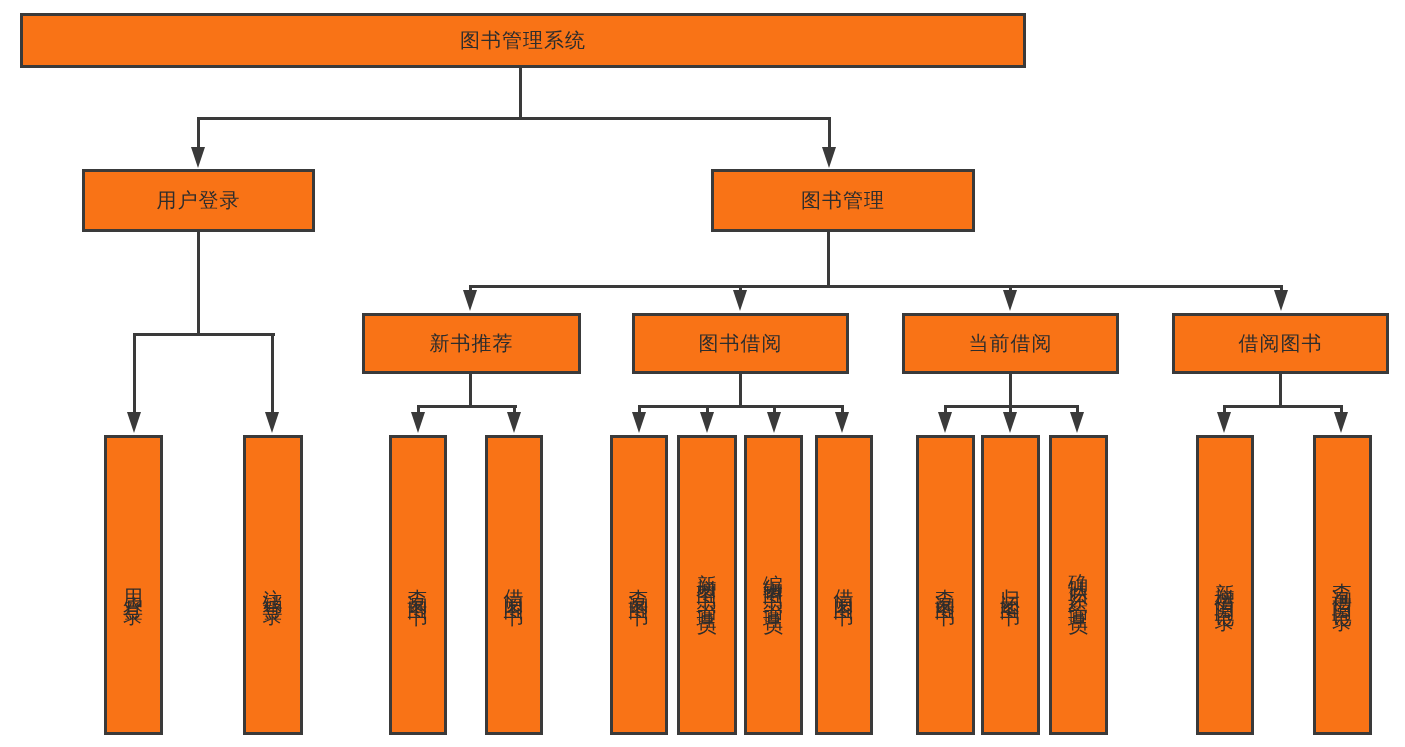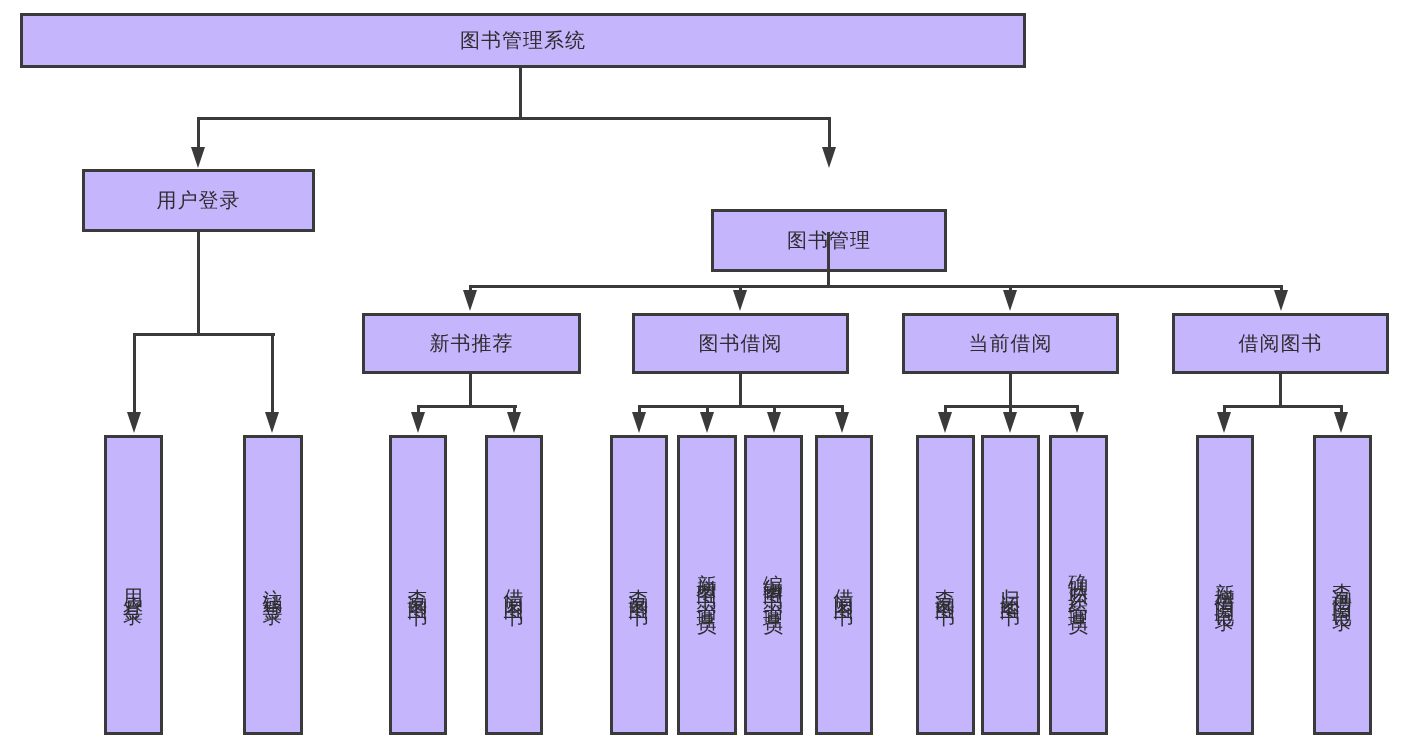--- a/index.html
+++ b/index.html
@@ -8,21 +8,21 @@
     --wm:#c3c7cd;
     --bg:#ffffff;
   }
   html,body{margin:0;padding:0;background:var(--bg);}
   body{font-family:"Liberation Sans","DejaVu Sans",sans-serif;}
   #canvas{
     position:relative;width:1405px;height:747px;background:var(--bg);
     overflow:hidden;
   }
   .box{
-    position:absolute;background:#c4b5fd;border:3px solid var(--line);
+    position:absolute;background:#f97316;border:3px solid var(--line);
     box-sizing:border-box;display:flex;align-items:center;justify-content:center;
     color:var(--text);
   }
   .hlabel{font-size:20px;letter-spacing:1px;white-space:nowrap;}
   .vlabel{
     writing-mode:vertical-rl;text-orientation:mixed;
     font-size:20px;letter-spacing:6px;line-height:1;white-space:nowrap;
   }
   .seg{position:absolute;background:var(--line);}
   .head{
@@ -48,21 +48,21 @@
   <div class="seg" style="left:519px;top:68px;width:3px;height:50px;"></div>
   <div class="seg" style="left:197px;top:117px;width:634px;height:3px;"></div>
   <div class="seg" style="left:197px;top:117px;width:3px;height:32px;"></div>
   <div class="head" style="left:191px;top:147px;"></div>
   <div class="seg" style="left:828px;top:117px;width:3px;height:32px;"></div>
   <div class="head" style="left:822px;top:147px;"></div>
 
   <div class="box" style="left:82px;top:169px;width:233px;height:63px;">
     <span class="hlabel">用户登录</span>
   </div>
-  <div class="box" style="left:711px;top:169px;width:236px;height:63px;margin-top:40px;">
+  <div class="box" style="left:711px;top:169px;width:264px;height:63px;">
     <span class="hlabel">图书管理</span>
   </div>
 
   <div class="seg" style="left:197px;top:232px;width:3px;height:104px;"></div>
   <div class="seg" style="left:133px;top:333px;width:142px;height:3px;"></div>
   <div class="seg" style="left:133px;top:333px;width:3px;height:80px;"></div>
   <div class="head" style="left:127px;top:412px;"></div>
   <div class="seg" style="left:271px;top:333px;width:3px;height:80px;"></div>
   <div class="head" style="left:265px;top:412px;"></div>
 

